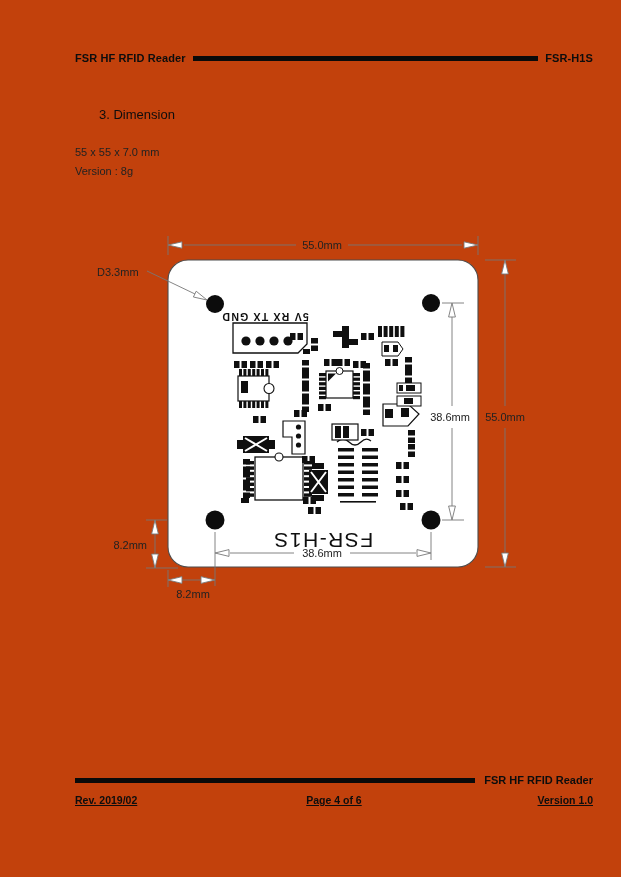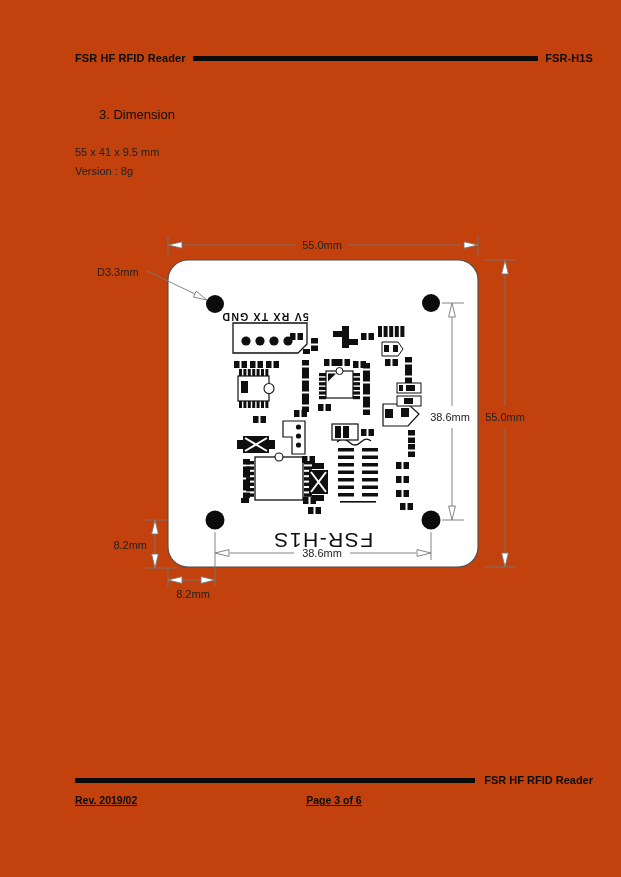--- a/index.html
+++ b/index.html
@@ -38,21 +38,21 @@
 
 <div class="page">
 
   <div class="header">
     <span class="htext">FSR HF RFID Reader</span>
     <div class="bar"></div>
     <span class="htext">FSR-H1S</span>
   </div>
 
   <div class="abs section-title">3. Dimension</div>
-  <div class="abs spec" style="top:146px;">55 x 41 x 9.5 mm</div>
+  <div class="abs spec" style="top:146px;">55 x 55 x 7.0 mm</div>
   <div class="abs spec" style="top:165px;">Version : 8g</div>
 
   <svg class="diagram" width="510" height="390" viewBox="55 228 510 390">
 
     <defs>
       <g id="ph" fill="#0f0f0f">
           <rect width="5.5" height="7"></rect>
           <rect x="7.5" width="5.5" height="7"></rect>
         </g>
       <g id="pv" fill="#0f0f0f">
@@ -317,16 +317,17 @@
       <text class="dimtext" x="193" y="598" text-anchor="middle">8.2mm</text>
     </g>
   </svg>
 
   <div class="footer-rule">
     <div class="bar"></div>
     <span class="htext">FSR HF RFID Reader</span>
   </div>
   <div class="footer-meta">
     <span>Rev. 2019/02</span>
-    <span class="c">Page 3 of 6</span>
+    <span class="c">Page 4 of 6</span>
+    <span class="r">Version 1.0</span>
   </div>
 
 </div>
 
 </body></html>

